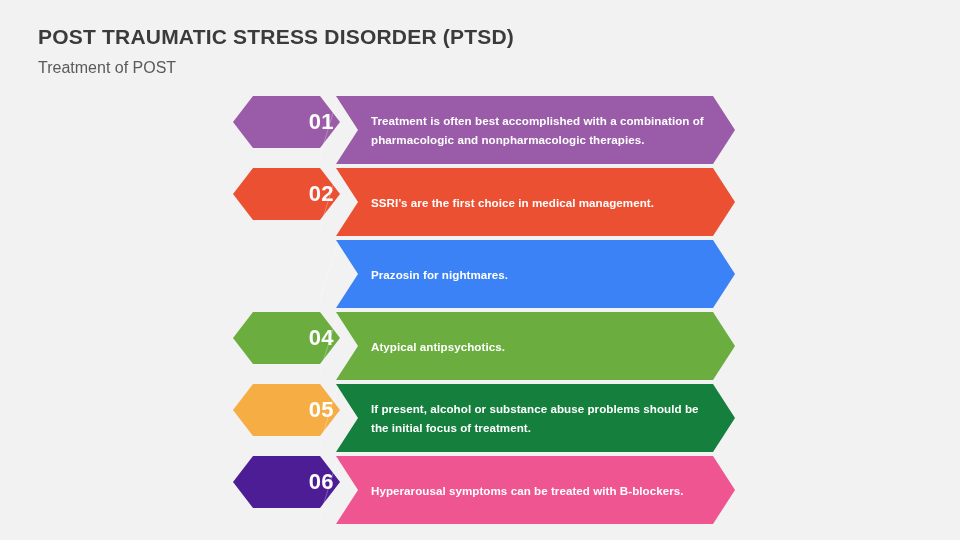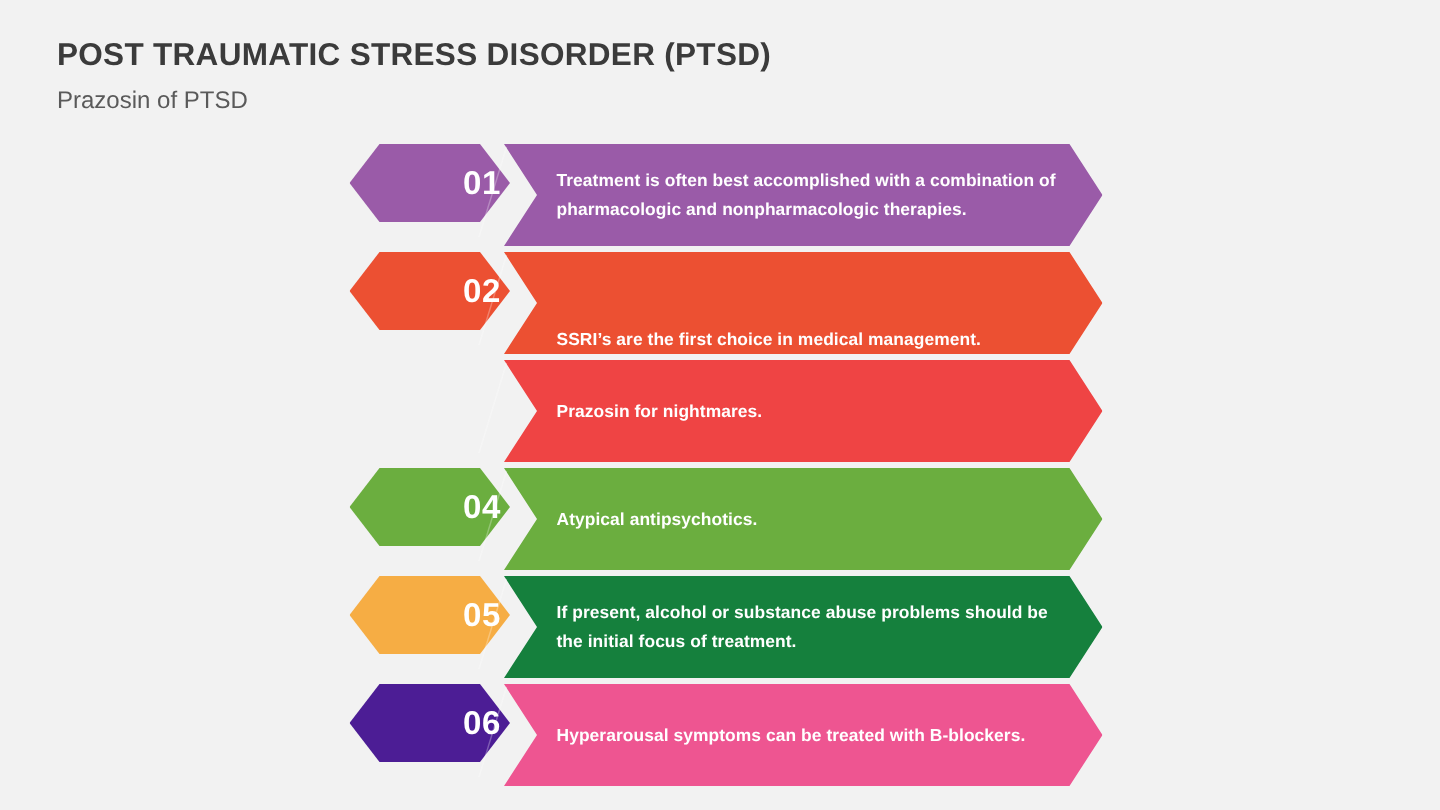--- a/index.html
+++ b/index.html
@@ -134,51 +134,51 @@
     transform: skewX(-17deg);
   }
 </style>
 </head>
 <body style="background: rgb(242, 242, 242);">
 
 <div id="slide" style="background: rgb(242, 242, 242);">
 
   <div id="header">
     <div id="slide-title">POST TRAUMATIC STRESS DISORDER (PTSD)</div>
-    <div id="slide-subtitle">Prazosin of PTSD</div>
+    <div id="slide-subtitle">Treatment of POST</div>
   </div>
 
   <div id="rows">
 
     <div class="row">
       <div class="banner" style="background: rgb(154, 91, 168);">
         <div class="banner-text">Treatment is often best accomplished with a combination of pharmacologic and nonpharmacologic therapies.</div>
       </div>
       <div class="badge" style="background: rgb(154, 91, 168);">
         <div class="badge-number">01</div>
       </div>
       <div class="seam">
           <span></span>
         </div>
     </div>
 
     <div class="row">
-      <div class="banner" style="background: rgb(236, 80, 50); align-items: flex-end;">
+      <div class="banner" style="background: rgb(236, 80, 50);">
         <div class="banner-text">SSRI’s are the first choice in medical management.</div>
       </div>
       <div class="badge" style="background: rgb(236, 80, 50);">
         <div class="badge-number">02</div>
       </div>
       <div class="seam">
           <span></span>
         </div>
     </div>
 
     <div class="row">
-      <div class="banner" style="background: #ef4444;">
+      <div class="banner" style="background: #3b82f6;">
         <div class="banner-text">Prazosin for nightmares.</div>
       </div>
       <div class="seam">
           <span></span>
         </div>
     </div>
 
     <div class="row">
       <div class="banner" style="background: rgb(107, 174, 63);">
         <div class="banner-text">Atypical antipsychotics.</div>

